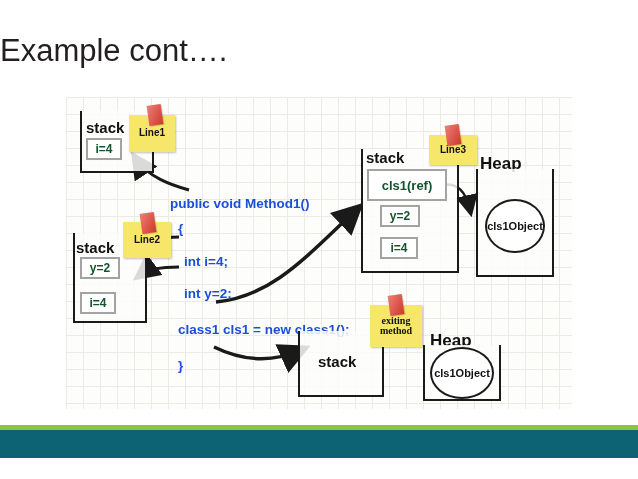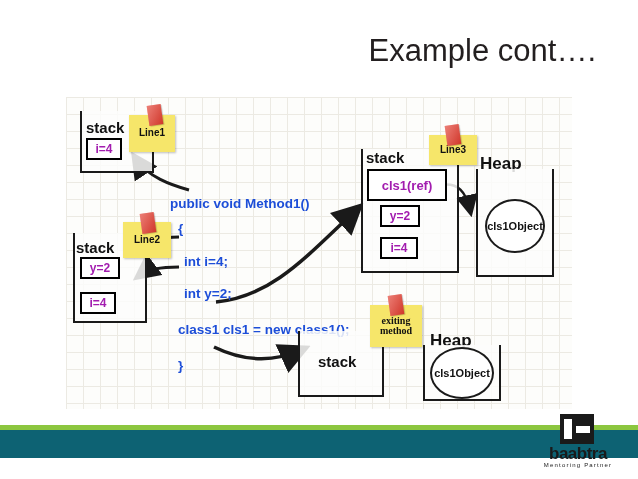--- a/index.html
+++ b/index.html
@@ -19,21 +19,21 @@
     left: 0; top: 0;
     width: 638px;
     height: 479px;
     background: #ffffff;
   }
   .title {
     position: absolute;
     left: 0;
     top: 33px;
     width: 596px;
-    text-align: right;
+    text-align: left;
     font-size: 31px;
     color: #231f20;
     font-family: "Liberation Sans", sans-serif;
     letter-spacing: 0px;
   }
   .diagram {
     position: absolute;
     left: 66px;
     top: 97px;
     width: 506px;
@@ -53,29 +53,29 @@
   .frame {
     position: absolute;
     box-sizing: border-box;
     border: 2px solid #1a1a1a;
     border-top: none;
     background: rgba(253,253,251,0.85);
   }
   .slotbox {
     position: absolute;
     box-sizing: border-box;
-    border: 2px solid #000000;
+    border: 2px solid #a3a3a3;
     background: #ffffff;
     display: flex;
     align-items: center;
     justify-content: center;
     font-family: "Liberation Sans", sans-serif;
     font-weight: bold;
     font-size: 12px;
-    color: #a21caf;
+    color: #14532d;
   }
   .lbl {
     position: absolute;
     font-family: "Liberation Sans", sans-serif;
     font-weight: bold;
     color: #111;
     white-space: nowrap;
     margin-top: 9px;
   }
   .code {
@@ -293,19 +293,14 @@
     <div class="oval" style="left:364px; top:250px; width:64px; height:52px;">
       <span>cls1</span>
       <span>Object</span>
     </div>
   </div>
 
   <div class="bar-green"></div>
   <div class="bar-teal"></div>
   <div class="bar-white"></div>
 
-  <div class="logo">
-    <div class="logo-mark"></div>
-    <div class="logo-word">baabtra</div>
-    <div class="logo-sub">Mentoring Partner</div>
-  </div>
 
 </div>
 
 </body></html>

